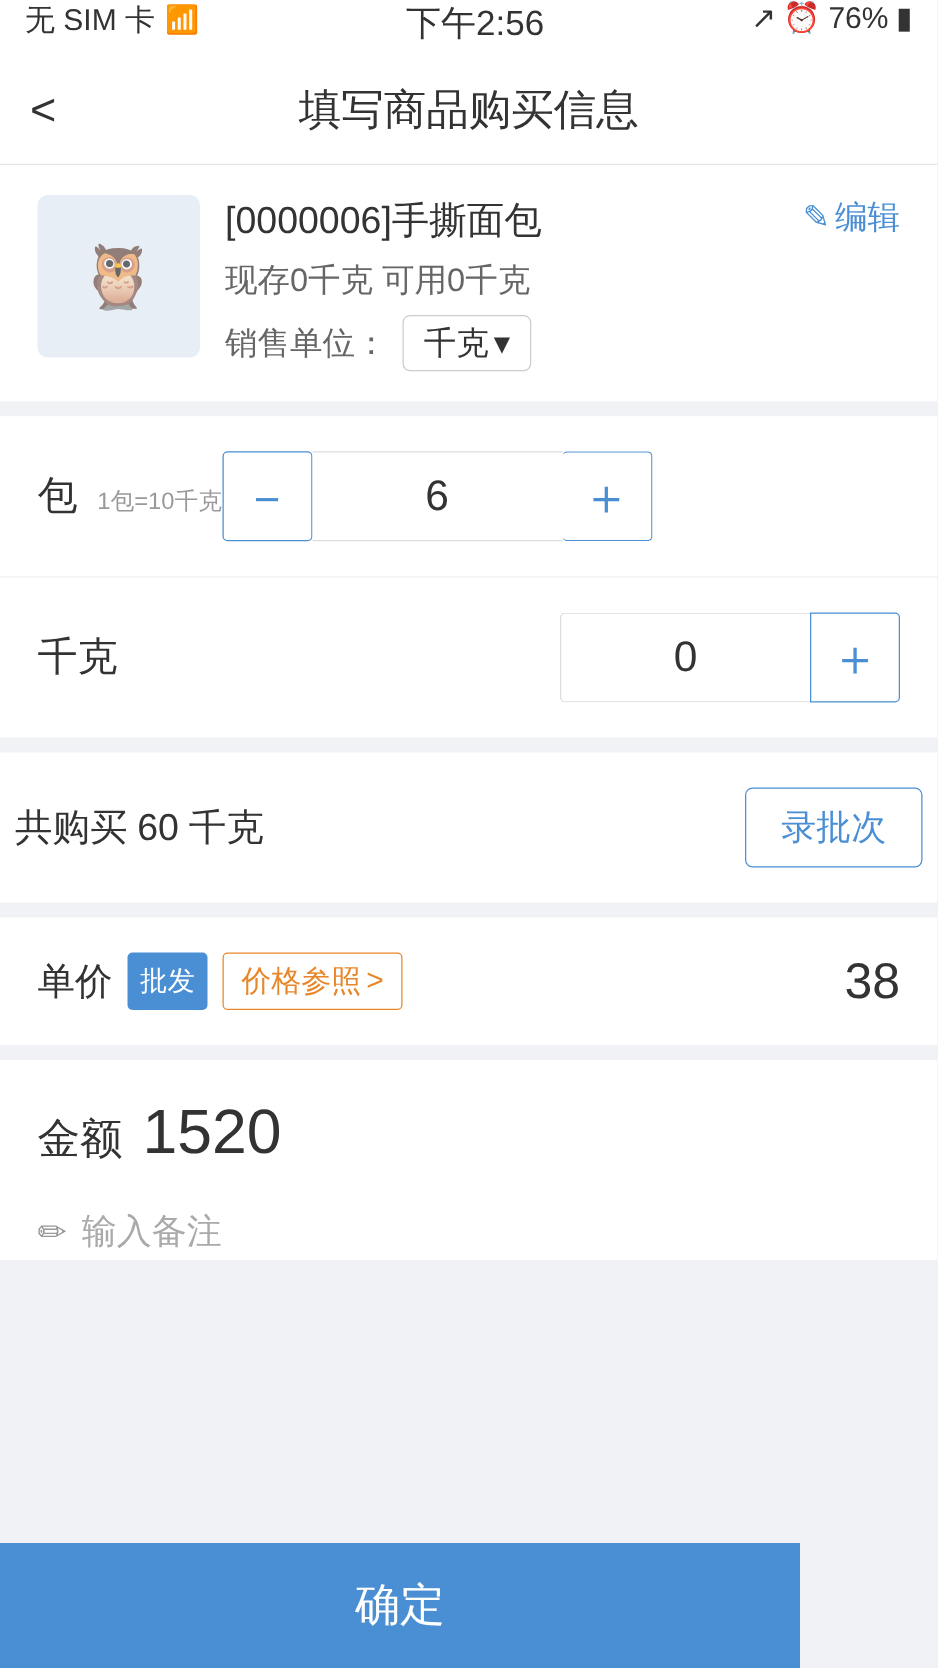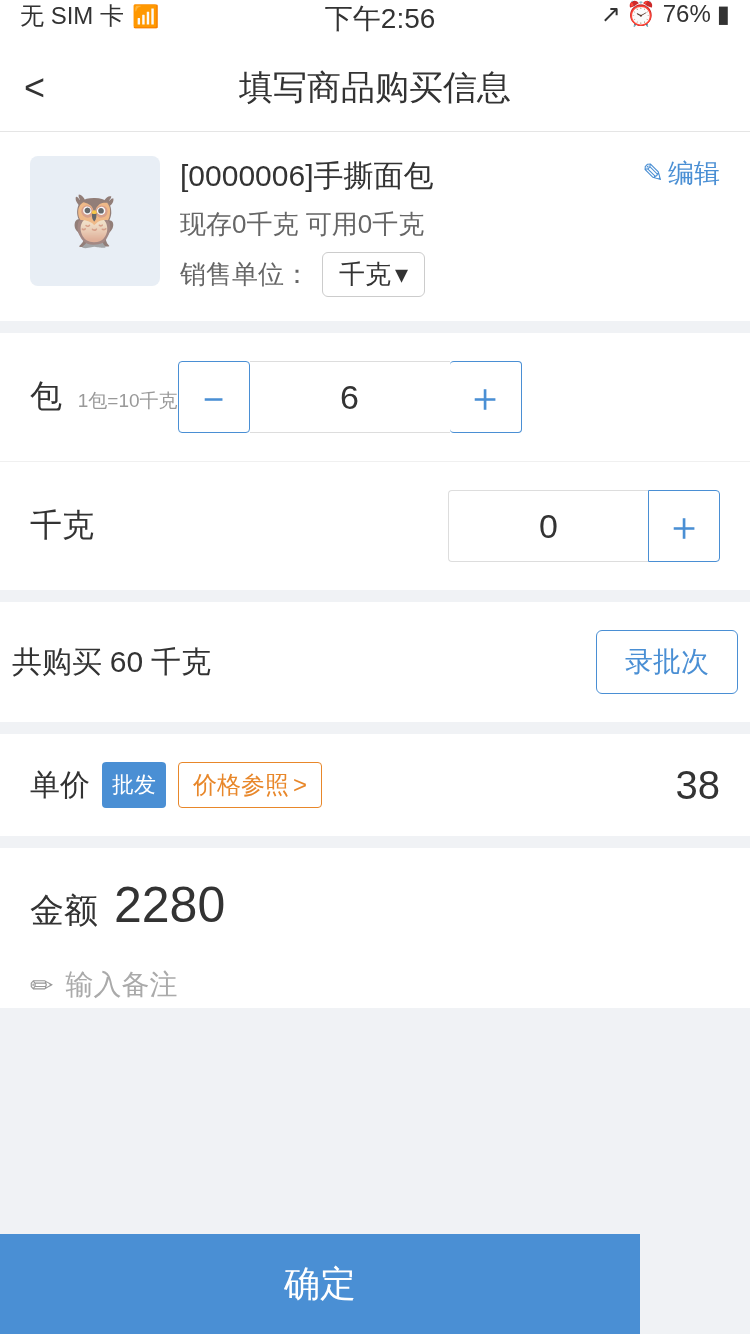--- a/index.html
+++ b/index.html
@@ -362,21 +362,21 @@
         <span>&gt;</span>
       </div>
     </div>
     <div class="price-value">38</div>
   </div>
 </div>
 
 <div style="background:#fff; padding: 28px 30px 4px 30px; margin-bottom:0;">
   <div style="display:flex; align-items:baseline; gap:16px; margin-bottom:16px;">
     <span class="amount-label">金额</span>
-    <span style="font-size:50px; font-weight:400; color:#333;">2280</span>
+    <span style="font-size:50px; font-weight:400; color:#333;">1520</span>
   </div>
   <div class="remark-row">
     <span>✏</span>
     <span style="color:#aaa;">输入备注</span>
   </div>
 </div>
 
 <div class="content-area" style="height:380px; background:#f0f2f5;"></div>
 
 <div class="confirm-bar">

